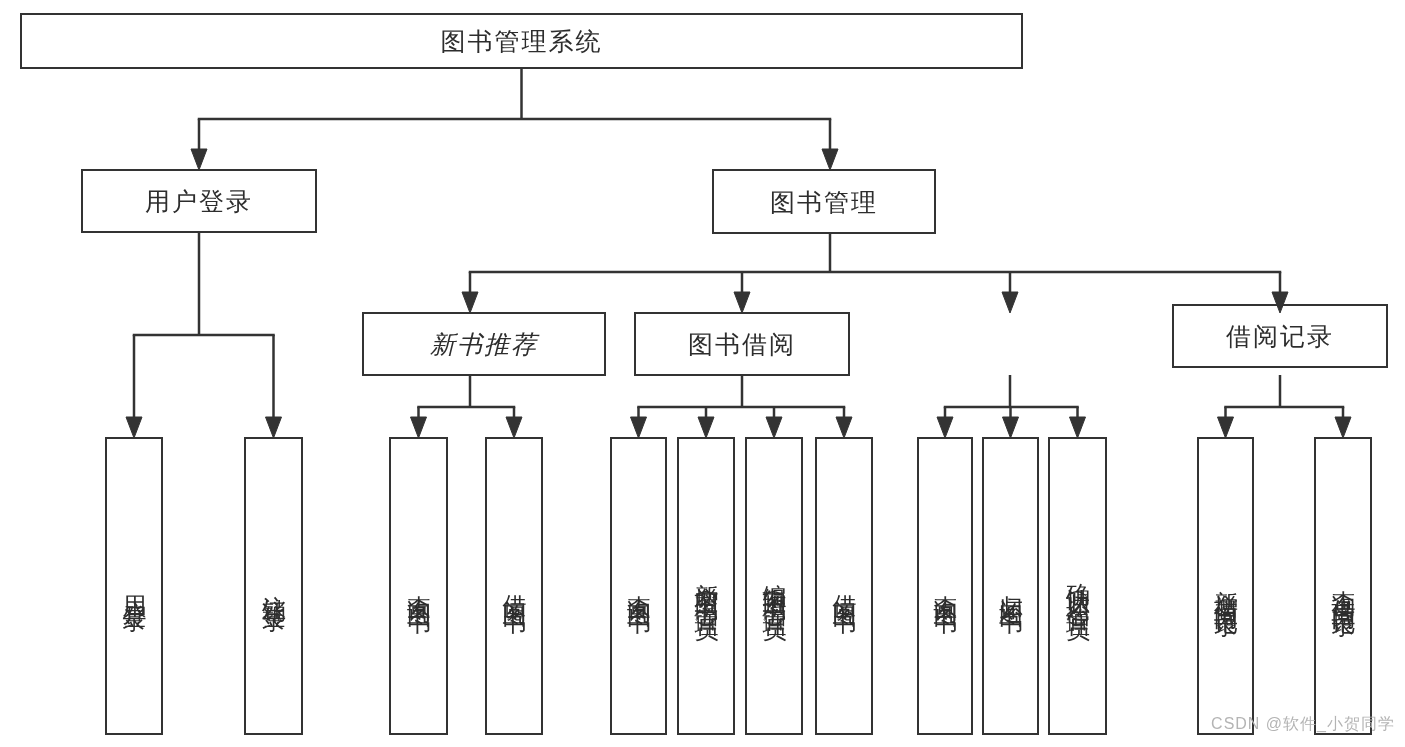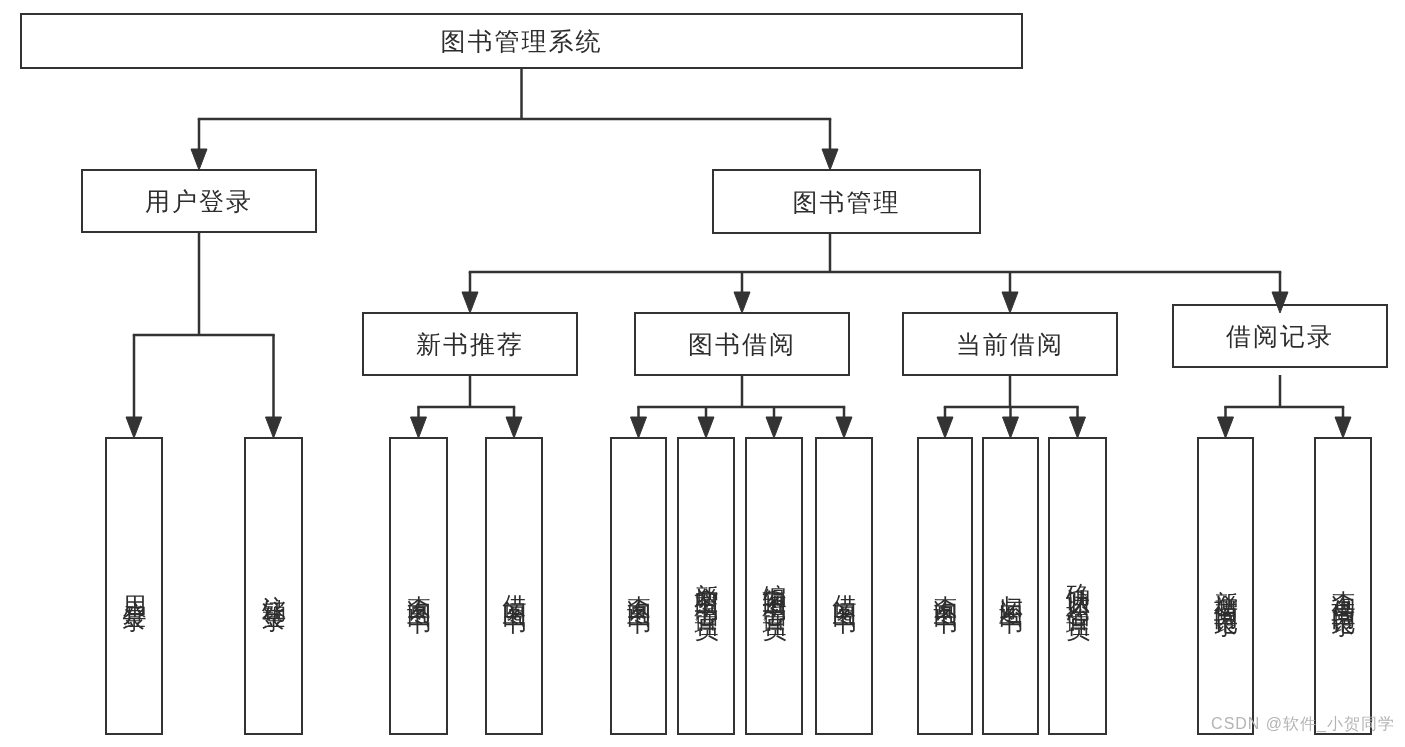--- a/index.html
+++ b/index.html
@@ -136,24 +136,24 @@
     </div>
     <div class="node" style="left: 81px; top: 169px; width: 236px; height: 64px;">
       <span class="lbl">用户登录</span>
     </div>
     <div class="node vertical" style="left: 105px; top: 437px; width: 58px; height: 298px;">
       <span class="lbl">用户登录</span>
     </div>
     <div class="node vertical" style="left: 244px; top: 437px; width: 59px; height: 298px;">
       <span class="lbl">注销登录</span>
     </div>
-    <div class="node" style="left: 712px; top: 169px; width: 269px; height: 65px;">
+    <div class="node" style="left: 712px; top: 169px; width: 224px; height: 65px;">
       <span class="lbl">图书管理</span>
     </div>
-    <div class="node" style="left: 362px; top: 312px; width: 216px; height: 64px;">
+    <div class="node" style="left: 362px; top: 312px; width: 244px; height: 64px; font-style: italic;">
       <span class="lbl">新书推荐</span>
     </div>
     <div class="node vertical" style="left: 389px; top: 437px; width: 59px; height: 298px;">
       <span class="lbl">查询图书</span>
     </div>
     <div class="node vertical" style="left: 485px; top: 437px; width: 58px; height: 298px;">
       <span class="lbl">借阅图书</span>
     </div>
     <div class="node" style="left: 634px; top: 312px; width: 216px; height: 64px;">
       <span class="lbl">图书借阅</span>
@@ -163,23 +163,20 @@
     </div>
     <div class="node vertical" style="left: 677px; top: 437px; width: 58px; height: 298px;">
       <span class="lbl">新增图书（管理员）</span>
     </div>
     <div class="node vertical" style="left: 745px; top: 437px; width: 58px; height: 298px;">
       <span class="lbl">编辑图书（管理员）</span>
     </div>
     <div class="node vertical" style="left: 815px; top: 437px; width: 58px; height: 298px;">
       <span class="lbl">借阅图书</span>
     </div>
-    <div class="node" style="left: 902px; top: 312px; width: 216px; height: 64px;">
-      <span class="lbl">当前借阅</span>
-    </div>
     <div class="node vertical" style="left: 917px; top: 437px; width: 56px; height: 298px;">
       <span class="lbl">查询图书</span>
     </div>
     <div class="node vertical" style="left: 982px; top: 437px; width: 57px; height: 298px;">
       <span class="lbl">归还图书</span>
     </div>
     <div class="node vertical" style="left: 1048px; top: 437px; width: 59px; height: 298px;">
       <span class="lbl">确认归还（管理员）</span>
     </div>
     <div class="node" style="left: 1172px; top: 304px; width: 216px; height: 64px;">

